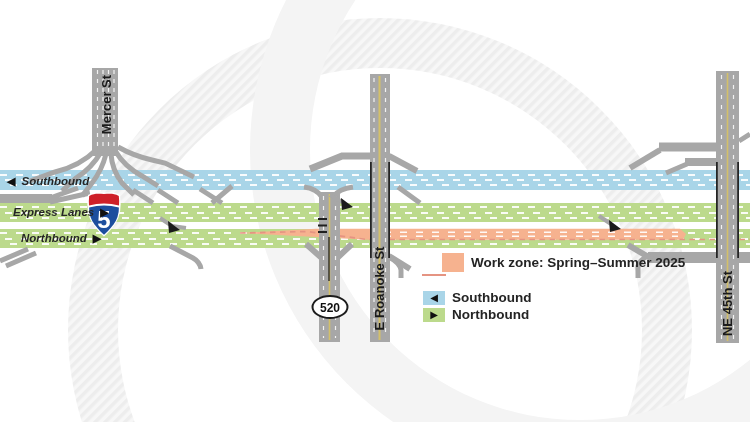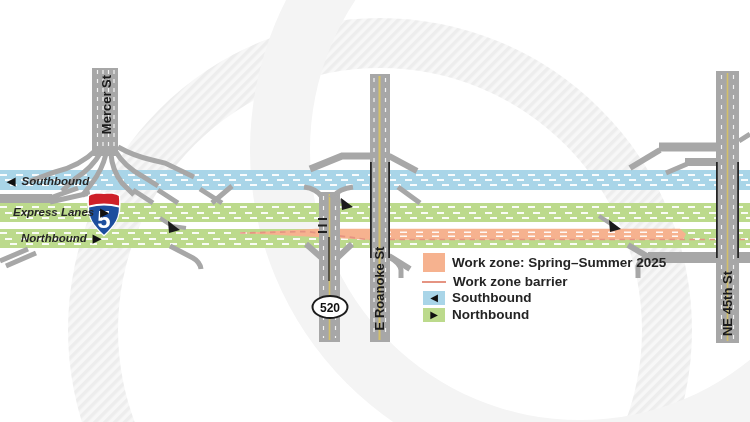--- a/index.html
+++ b/index.html
@@ -162,27 +162,26 @@
   </div>
   <div class="bandlabel" style="left:21px;top:232px;">
     <span>Northbound</span>
     <span class="tri">▶</span>
   </div>
 
   <div class="street" style="left:71px;top:97px;width:70px;">Mercer St</div>
   <div class="street" style="left:337px;top:281px;width:84px;">E Roanoke St</div>
   <div class="street" style="left:691px;top:296px;width:72px;">NE 45th St</div>
 
-  <div class="legend-row" style="left:423px;top:253px;">
+  <div class="legend-row" style="left:442px;top:253px;">
     <span class="sw sw-wz"></span>
     <span class="txt">Work zone: Spring–Summer 2025</span>
   </div>
   <div class="legend-row" style="left:422px;top:274px;">
     <span class="sw sw-line"></span>
-    <span class="txt">Work zone barrier</span>
   </div>
   <div class="legend-row" style="left:423px;top:290px;">
     <span class="sw sw-sb">
         <span class="tri">◀</span>
       </span>
     <span class="txt">Southbound</span>
   </div>
   <div class="legend-row" style="left:423px;top:307px;">
     <span class="sw sw-nb">
         <span class="tri">▶</span>

